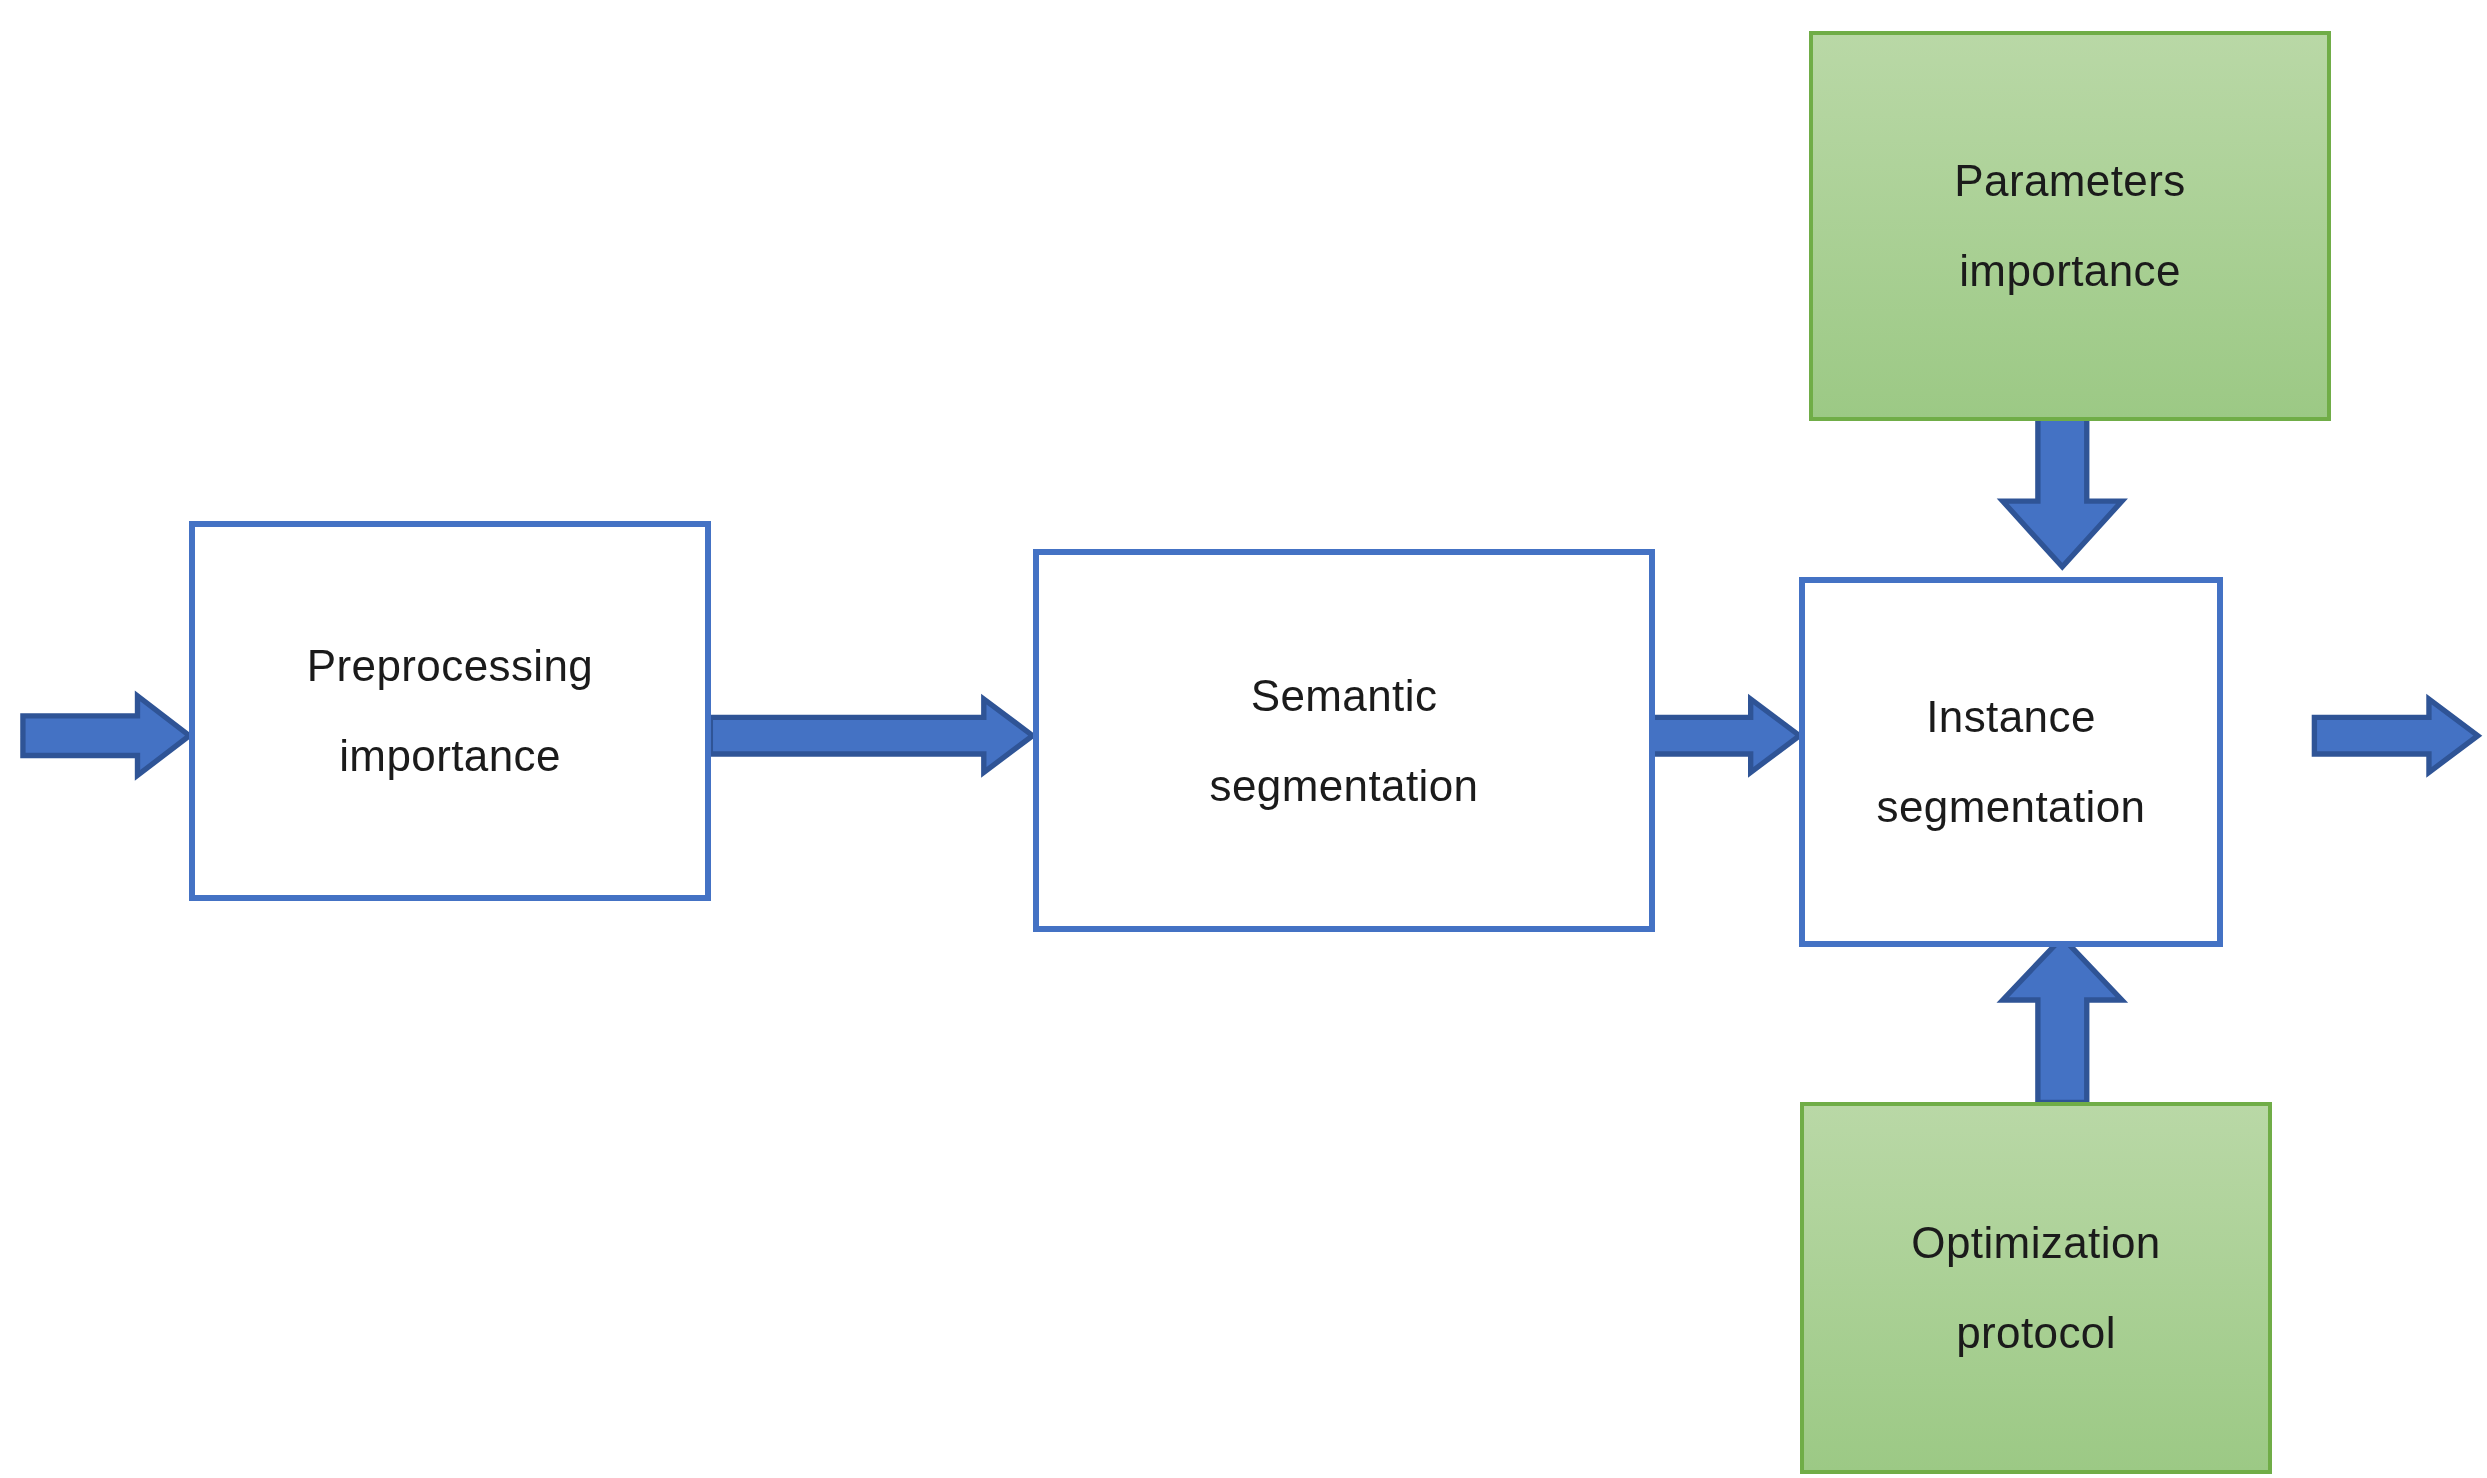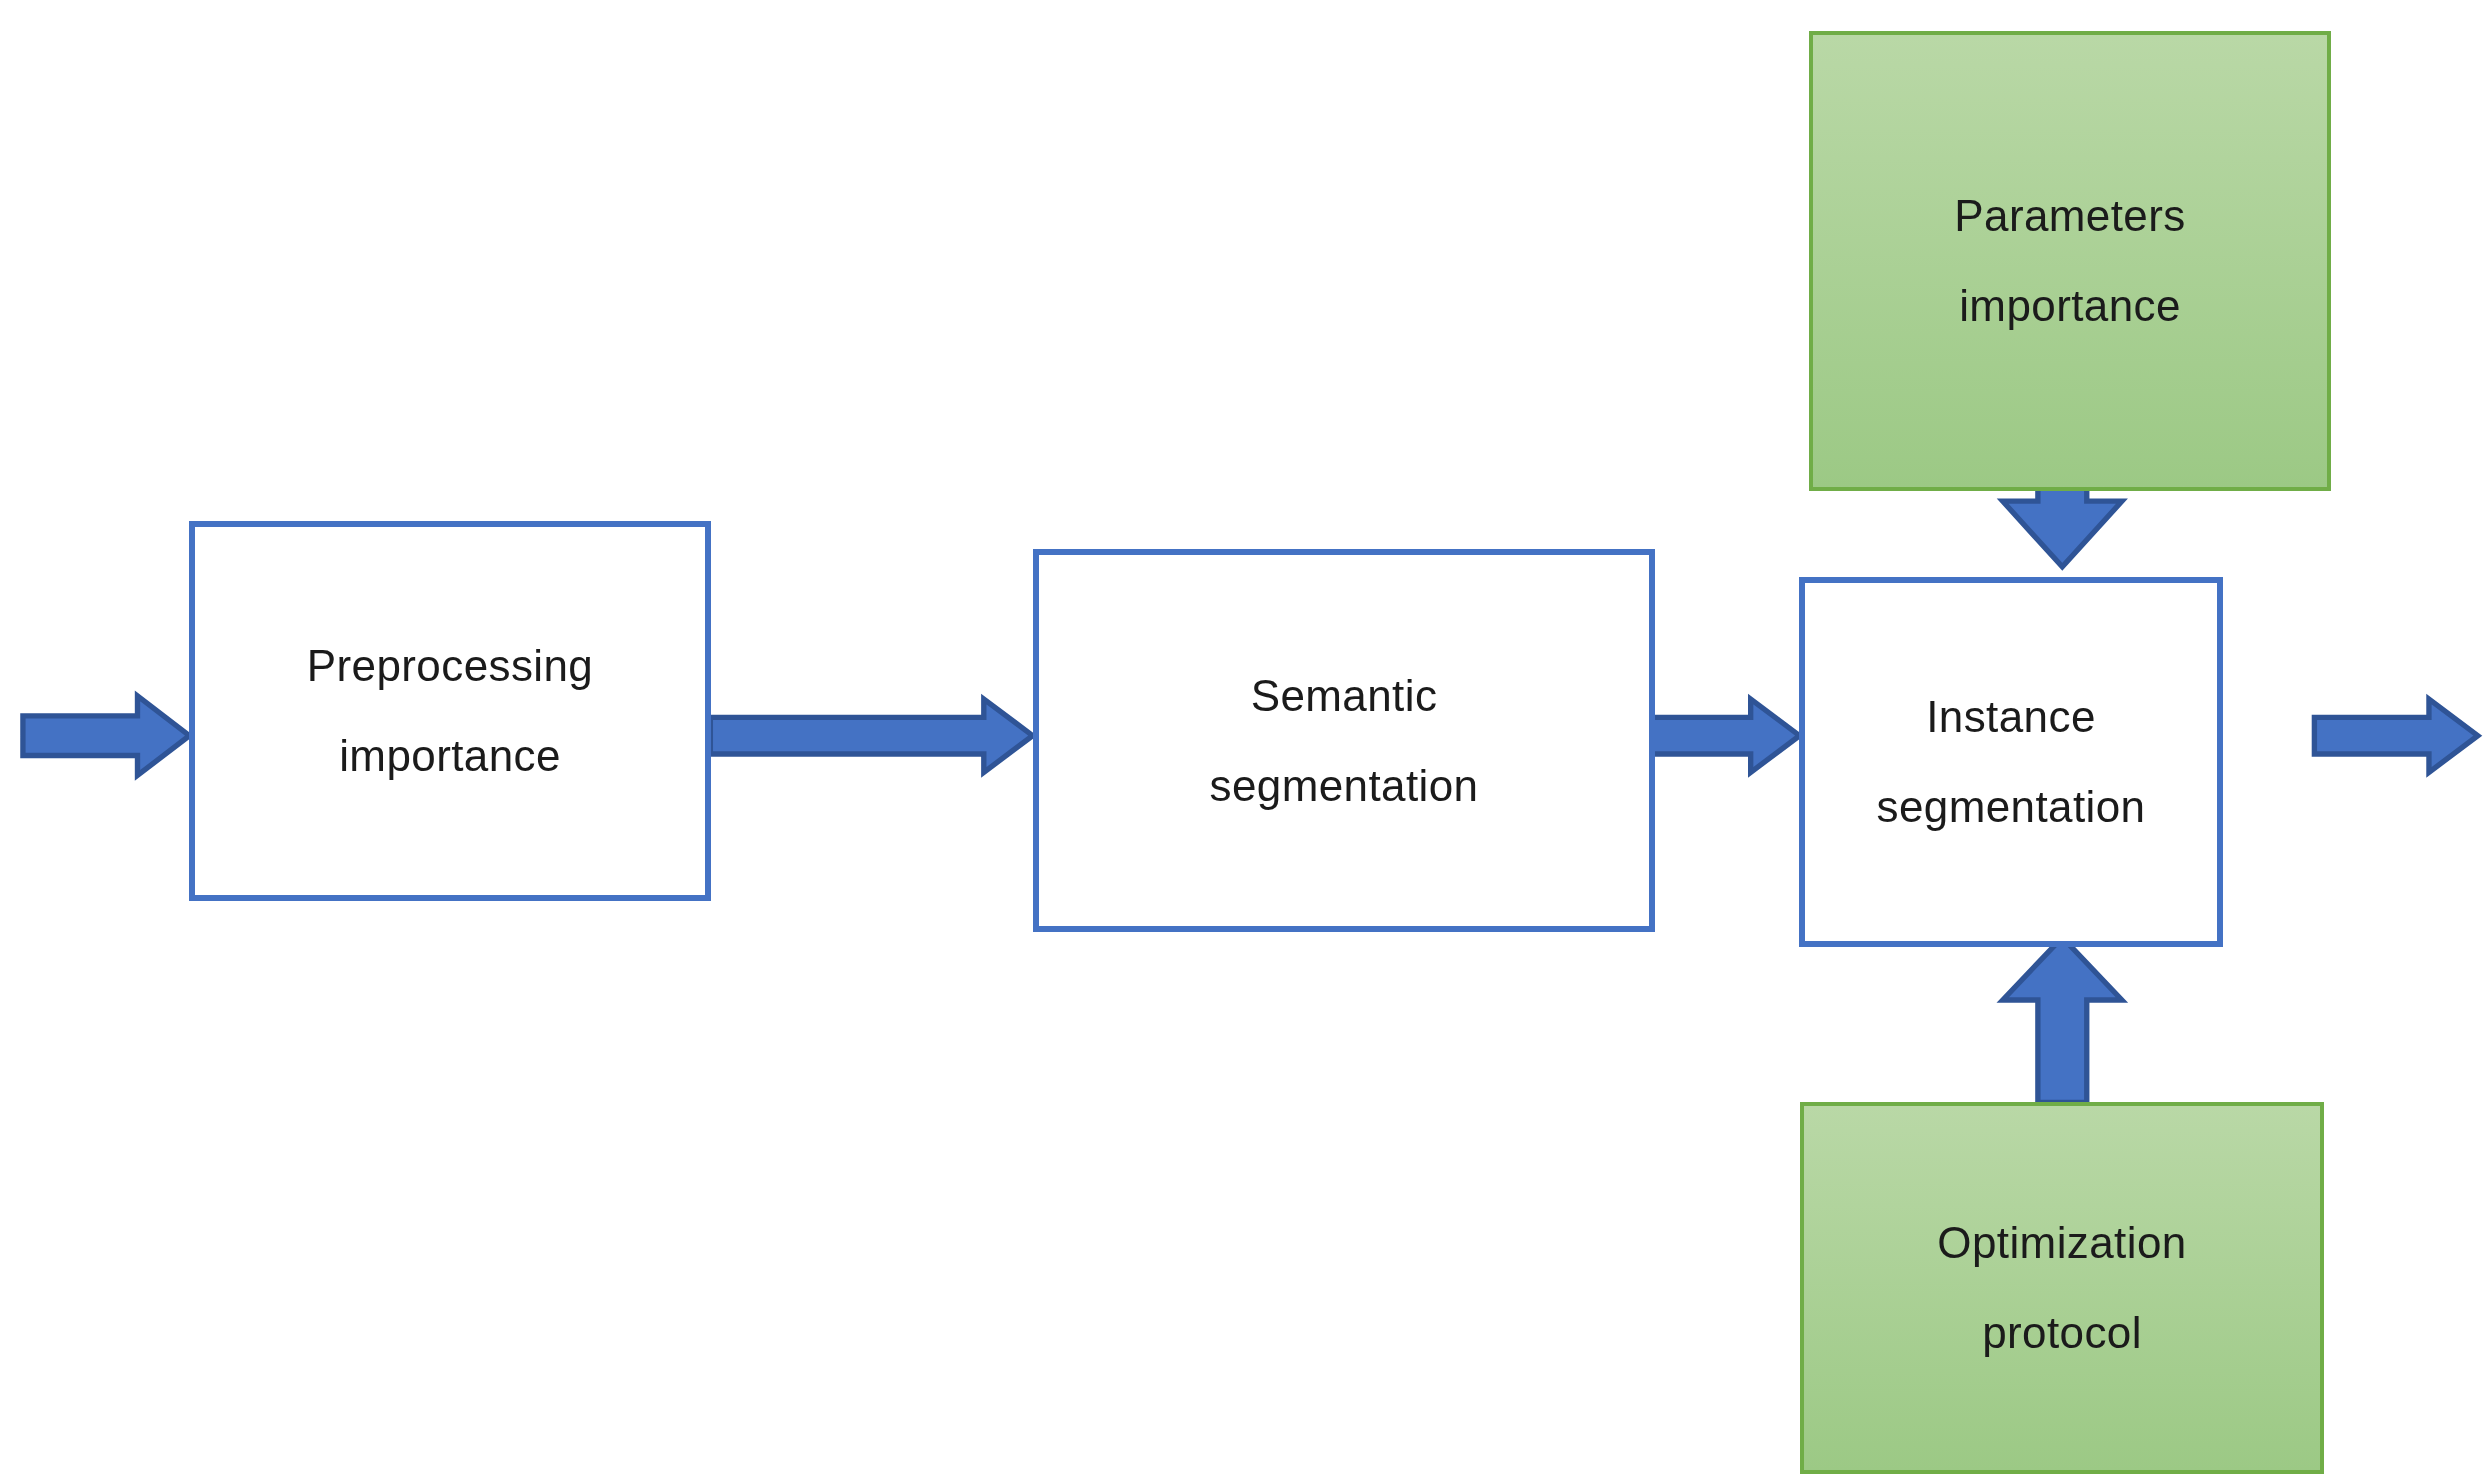--- a/index.html
+++ b/index.html
@@ -50,22 +50,22 @@
     background: var(--process-fill);
     border: 6.1px solid var(--process-border);
   }
   .node--input {
     background: linear-gradient(180deg, var(--input-fill-light) 0%, var(--input-fill-dark) 100%);
     border: 4.6px solid var(--input-border);
   }
   .node--preprocessing { left: 189px;  top: 521px;  width: 522px; height: 380px; }
   .node--semantic      { left: 1033px; top: 549px;  width: 622px; height: 383px; }
   .node--instance      { left: 1799px; top: 577px;  width: 424px; height: 370px; }
-  .node--parameters    { left: 1809px; top: 31px;   width: 522px; height: 460px; }
-  .node--optimization  { left: 1800px; top: 1102px; width: 524px; height: 372px; }
+  .node--parameters    { left: 1809px; top: 31px;   width: 522px; height: 390px; }
+  .node--optimization  { left: 1800px; top: 1102px; width: 472px; height: 372px; }
 </style>
 </head>
 <body>
 
 <div class="canvas">
 
   <svg class="arrow-layer" viewBox="0 0 3256 1936" aria-hidden="true">
     <polygon points="30,937 180,937 180,911 248,963 180,1015 180,989 30,989"></polygon>
     <polygon points="930,939 1288,939 1288,915 1352,963 1288,1011 1288,987 930,987"></polygon>
     <polygon points="2040,939 2292,939 2292,915 2356,963 2292,1011 2292,987 2040,987"></polygon>

